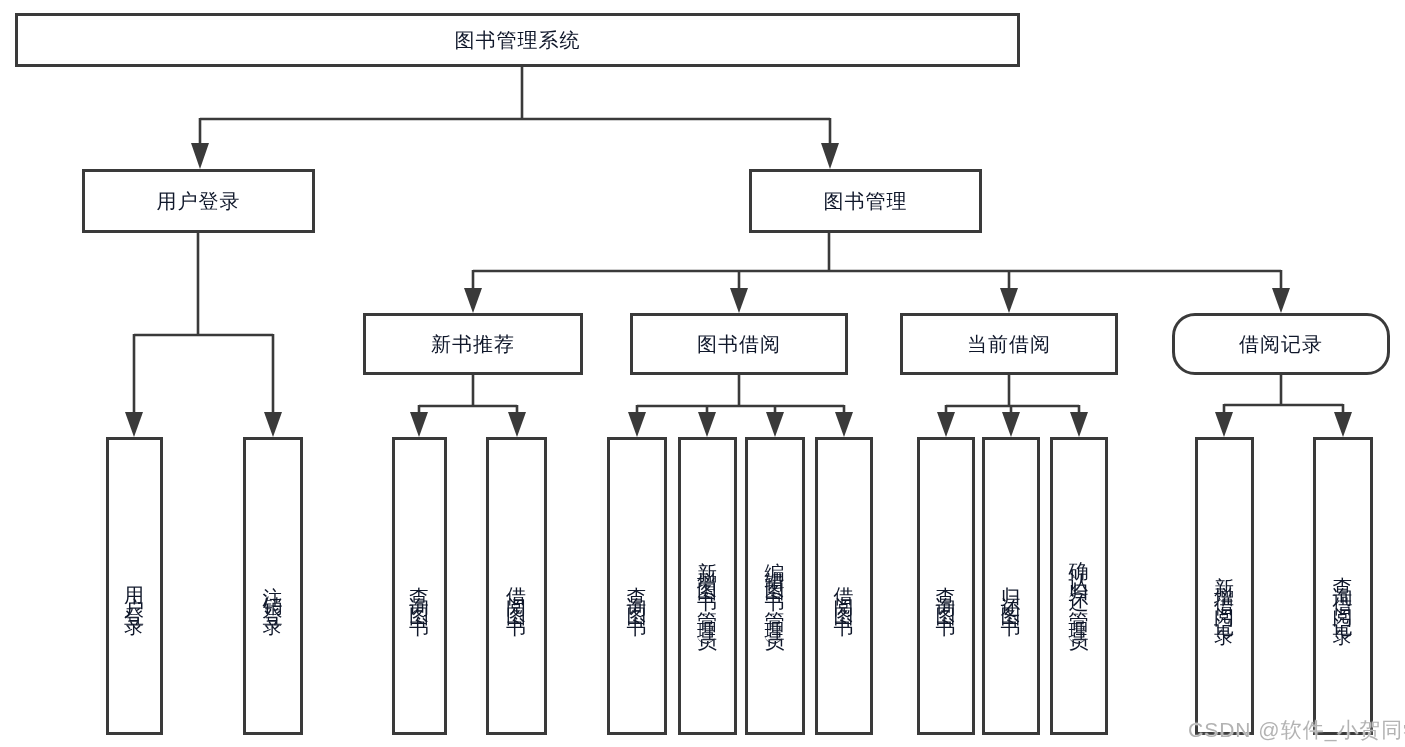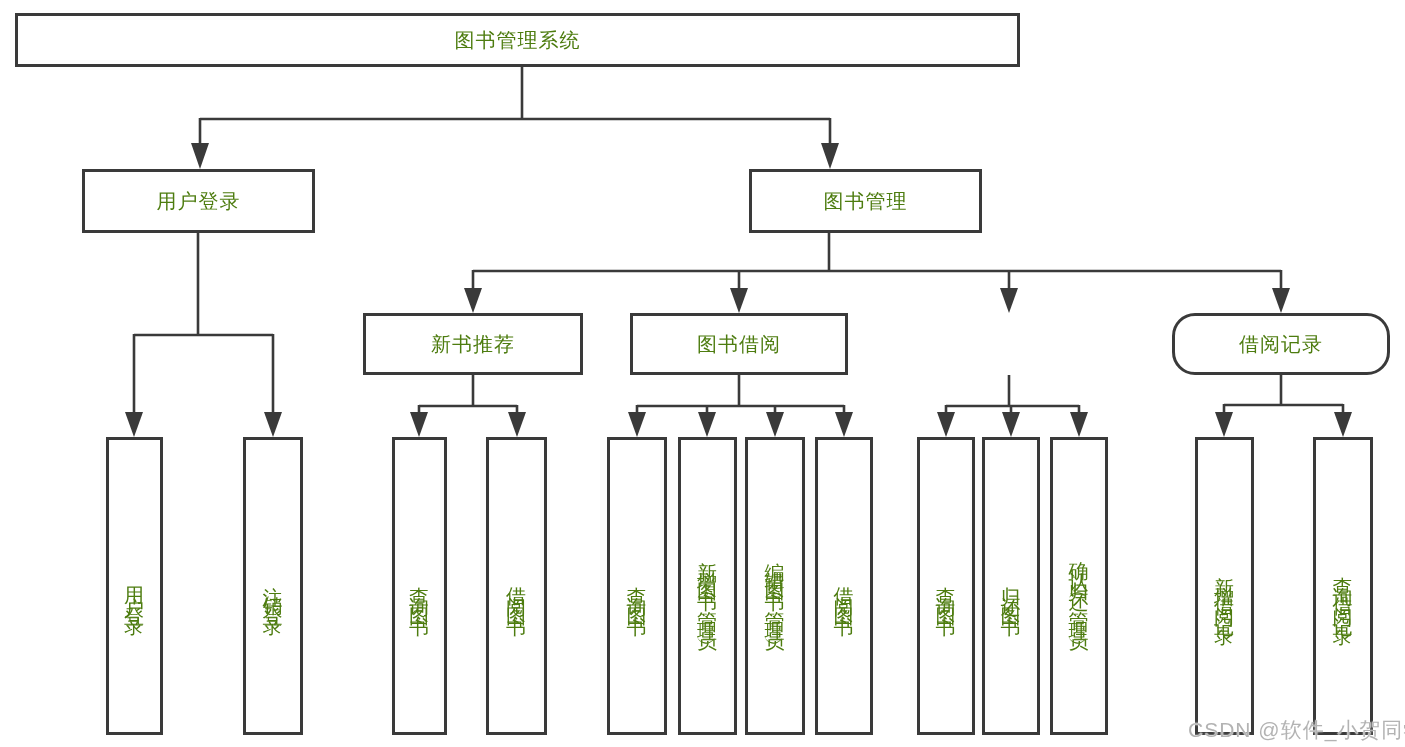--- a/index.html
+++ b/index.html
@@ -19,21 +19,21 @@
     position: absolute;
     left: 0;
     top: 0;
     z-index: 1;
   }
   .node {
     position: absolute;
     box-sizing: border-box;
     border: 3px solid #3a3a3a;
     background: #ffffff;
-    color: #4d7c0f;
+    color: #0f172a;
     display: flex;
     align-items: center;
     justify-content: center;
     font-size: 20px;
     letter-spacing: 1px;
     z-index: 2;
     text-align: center;
   }
   .node.vertical {
     writing-mode: vertical-rl;
@@ -126,20 +126,21 @@
     </g>
   </svg>
 
   <div class="node" style="left:15px; top:13px; width:1005px; height:54px;">图书管理系统</div>
 
   <div class="node" style="left:82px; top:169px; width:233px; height:64px;">用户登录</div>
   <div class="node" style="left:712px; top:169px; width:233px; height:64px;margin-left:37px;">图书管理</div>
 
   <div class="node" style="left:363px; top:313px; width:220px; height:62px;">新书推荐</div>
   <div class="node" style="left:630px; top:313px; width:218px; height:62px;">图书借阅</div>
+  <div class="node" style="left:900px; top:313px; width:218px; height:62px;">当前借阅</div>
   <div class="node" style="left:1172px; top:313px; width:218px; height:62px;border-radius:23px;">借阅记录</div>
 
   <div class="node vertical" style="left:106px; top:437px; width:57px; height:298px;">用户登录</div>
   <div class="node vertical" style="left:243px; top:437px; width:60px; height:298px;">注销登录</div>
 
   <div class="node vertical" style="left:392px; top:437px; width:55px; height:298px;">查询图书</div>
   <div class="node vertical" style="left:486px; top:437px; width:61px; height:298px;">借阅图书</div>
 
   <div class="node vertical" style="left:607px; top:437px; width:60px; height:298px;">查询图书</div>
   <div class="node vertical" style="left:678px; top:437px; width:59px; height:298px;">新增图书（管理员）</div>

